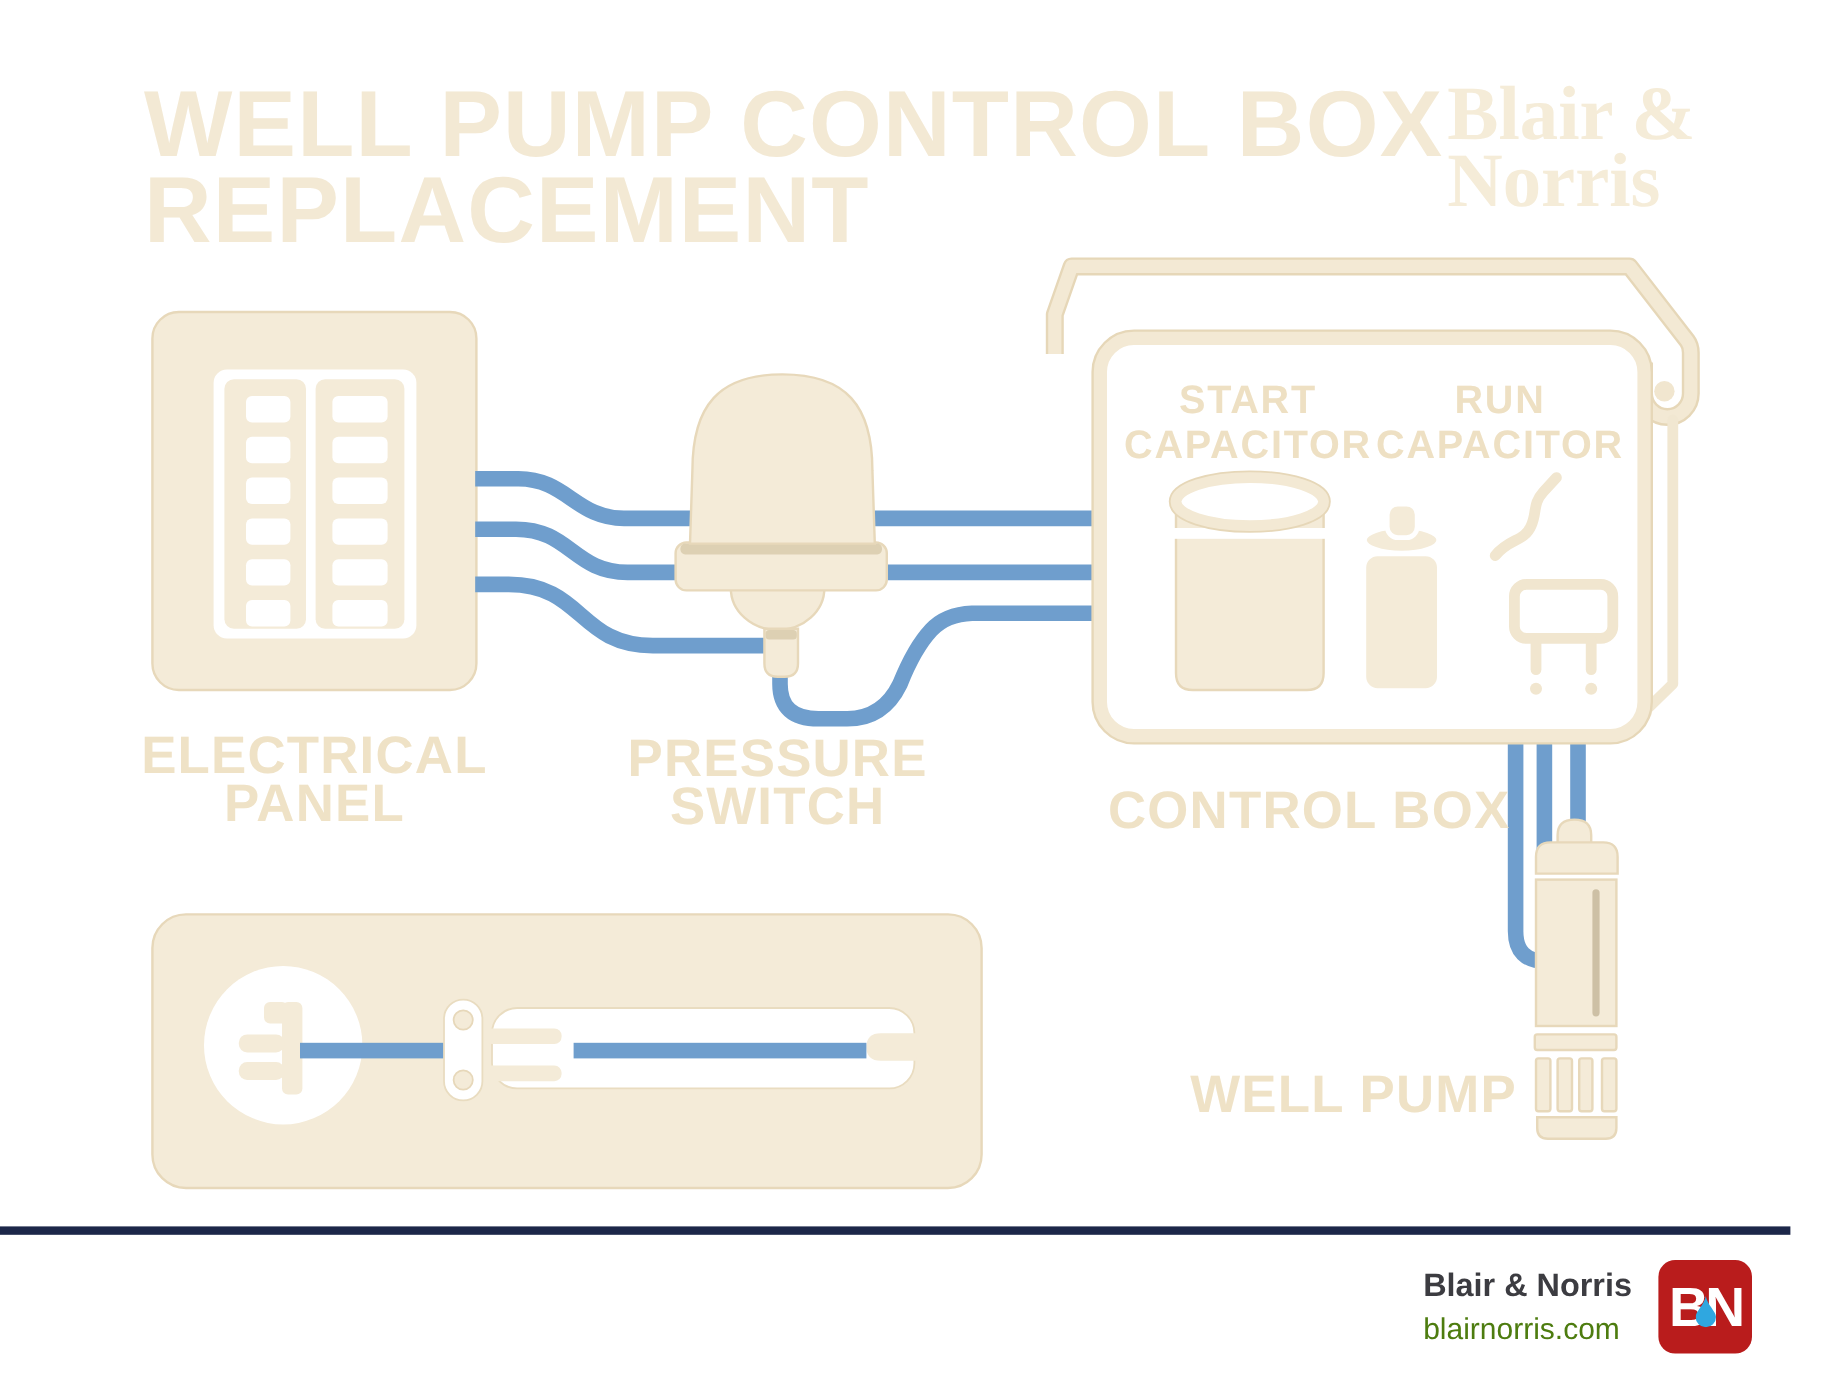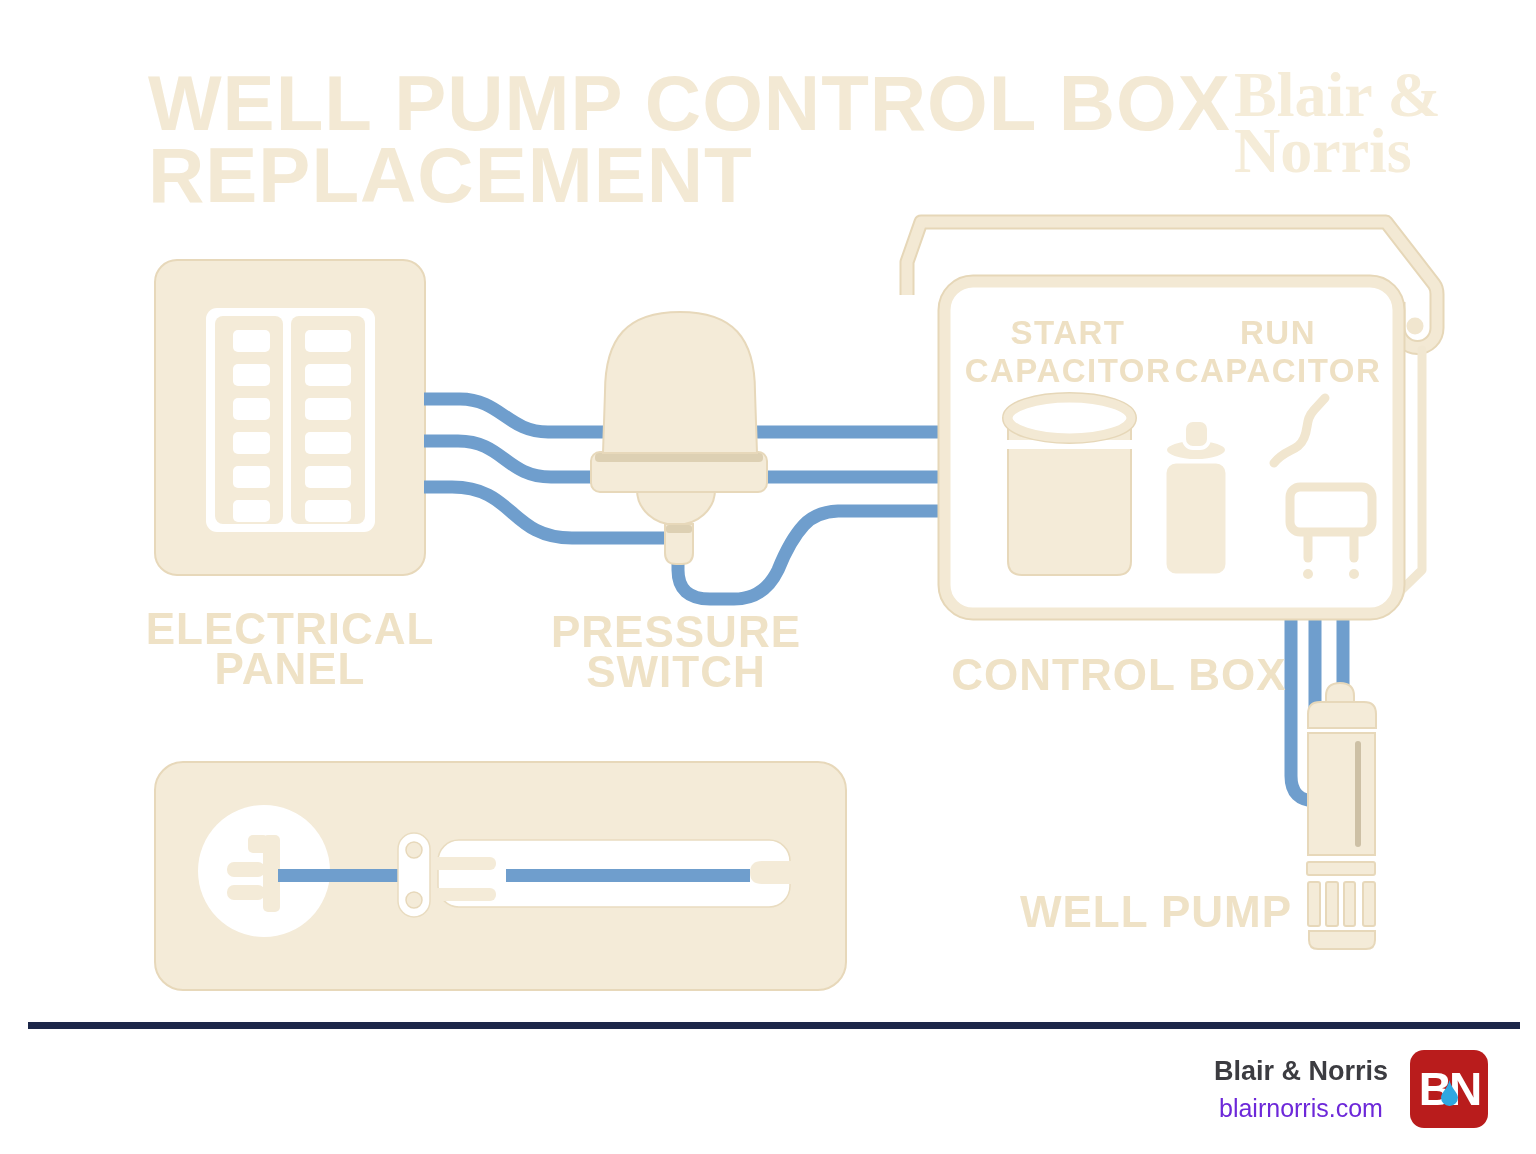--- a/index.html
+++ b/index.html
@@ -1,37 +1,37 @@
 <!DOCTYPE html>
 <html><head>
 <meta charset="utf-8">
 <style>
   html,body{margin:0;padding:0;background:#ffffff;}
   .page{position:relative;width:1492px;height:1154px;background:#ffffff;overflow:hidden;
-        font-family:"Liberation Sans", sans-serif;padding-left:28px;}
+        font-family:"Liberation Sans", sans-serif;}
   svg text{user-select:none;}
 
   .title-text{font:bold 78px "Liberation Sans", sans-serif;fill:#f3e9d4;letter-spacing:1px;}
   .brand-text{font:bold 64px "Liberation Serif", serif;fill:#f5ecd8;}
   .label{font:bold 44px "Liberation Sans", sans-serif;fill:#efe2c6;letter-spacing:1px;text-anchor:middle;}
   .cap-label{font:bold 33px "Liberation Sans", sans-serif;fill:#eee0c3;letter-spacing:1.5px;text-anchor:middle;}
 
   .cream{fill:#f4ebd8;stroke:#e7d8ba;stroke-width:2px;}
   .cream-noline{fill:#f4ebd8;stroke:none;}
   .outline-under{fill:none;stroke:#e6d7b8;stroke-width:15px;stroke-linejoin:round;}
   .outline-over{fill:none;stroke:#f3e9d4;stroke-width:11px;stroke-linejoin:round;}
   .thin-cream-line{fill:none;stroke:#f1e7d1;stroke-width:9px;stroke-linejoin:round;stroke-linecap:round;}
   .icon-stroke{fill:none;stroke:#f1e6cf;stroke-width:9px;stroke-linecap:round;stroke-linejoin:round;}
   .wire{fill:none;stroke:#6f9ecd;stroke-width:13px;}
   .darkband{fill:#ddd0b3;stroke:none;}
 
   .footer{position:absolute;right:32px;top:1050px;display:flex;align-items:center;gap:22px;}
-  .footer-text{text-align:center;}
+  .footer-text{text-align:left;}
   .footer-company{font:bold 27px "Liberation Sans", sans-serif;color:#3c3c41;}
-  .footer-site{font:25px "Liberation Sans", sans-serif;color:#6d28d9;margin-top:7px;}
+  .footer-site{font:25px "Liberation Sans", sans-serif;color:#4d7c0f;margin-top:7px;}
   .bn-logo{position:relative;width:78px;height:78px;background:#b91c1c;border-radius:14px;
            display:flex;align-items:center;justify-content:center;}
   .bn-logo span{color:#ffffff;font:bold 46px "Liberation Sans", sans-serif;letter-spacing:-3px;}
   .bn-drop{position:absolute;left:31px;top:30px;}
 </style>
 </head>
 <body>
 
 <div class="page">
 

